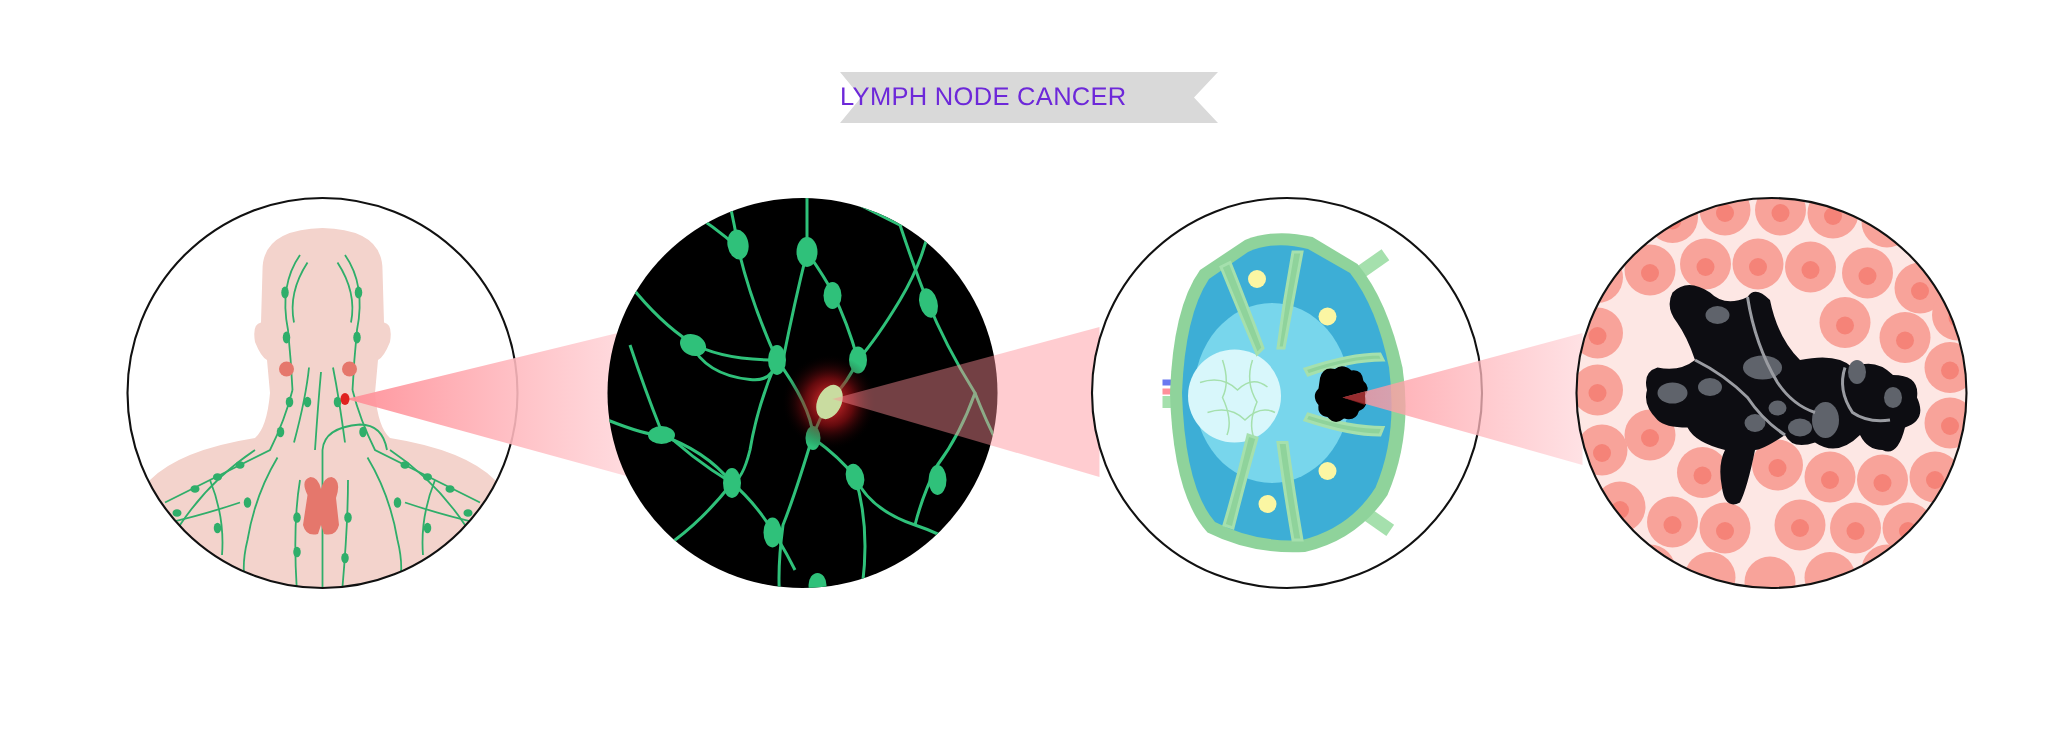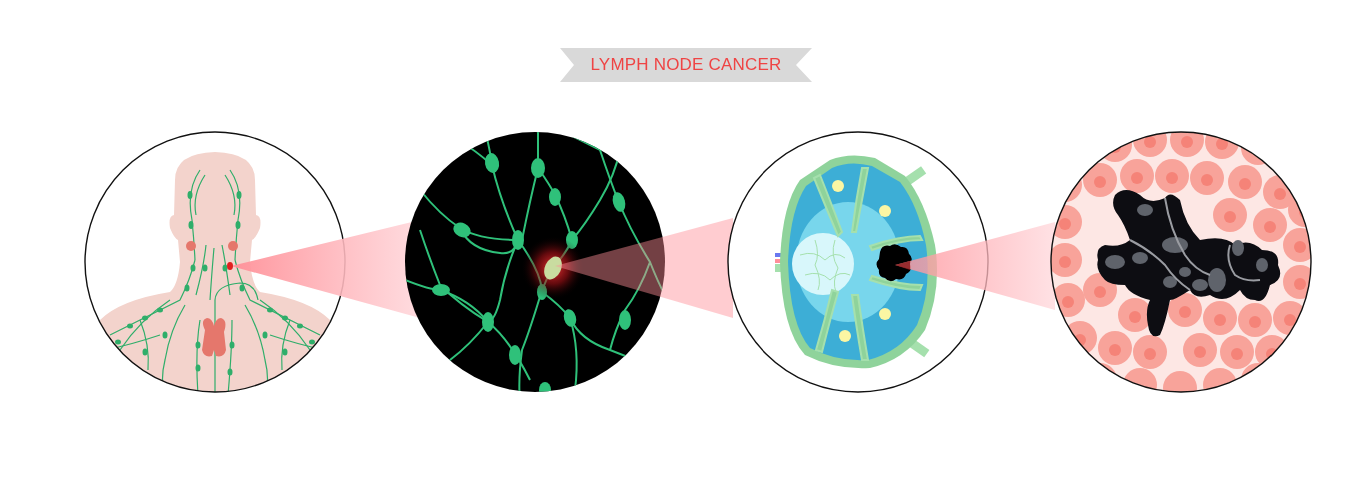--- a/index.html
+++ b/index.html
@@ -1,19 +1,19 @@
 <!DOCTYPE html>
 <html><head>
 <meta charset="utf-8">
 <style>
   html,body{margin:0;padding:0;background:#ffffff;}
   body{width:1372px;height:500px;position:relative;overflow:hidden;font-family:"Liberation Sans",sans-serif;}
   .banner{position:absolute;left:560px;top:48px;width:252px;height:34px;}
   .banner svg{position:absolute;left:0;top:0;}
-  .banner-text{position:absolute;left:0;top:0;width:252px;height:34px;line-height:34px;text-align:center;font-size:17px;color:#ef4444;letter-spacing:0.2px;}
+  .banner-text{position:absolute;left:0;top:0;width:252px;height:34px;line-height:34px;font-size:17px;color:#6d28d9;letter-spacing:0.2px;}
   .stage{position:absolute;left:0;top:0;}
 </style>
 </head>
 <body>
 
 <div class="banner">
   <svg width="252" height="34">
     <polygon points="0,0 252,0 236,17 252,34 0,34 14,17" fill="#d9d9d9"></polygon>
   </svg>
   <div class="banner-text">LYMPH NODE CANCER</div>

